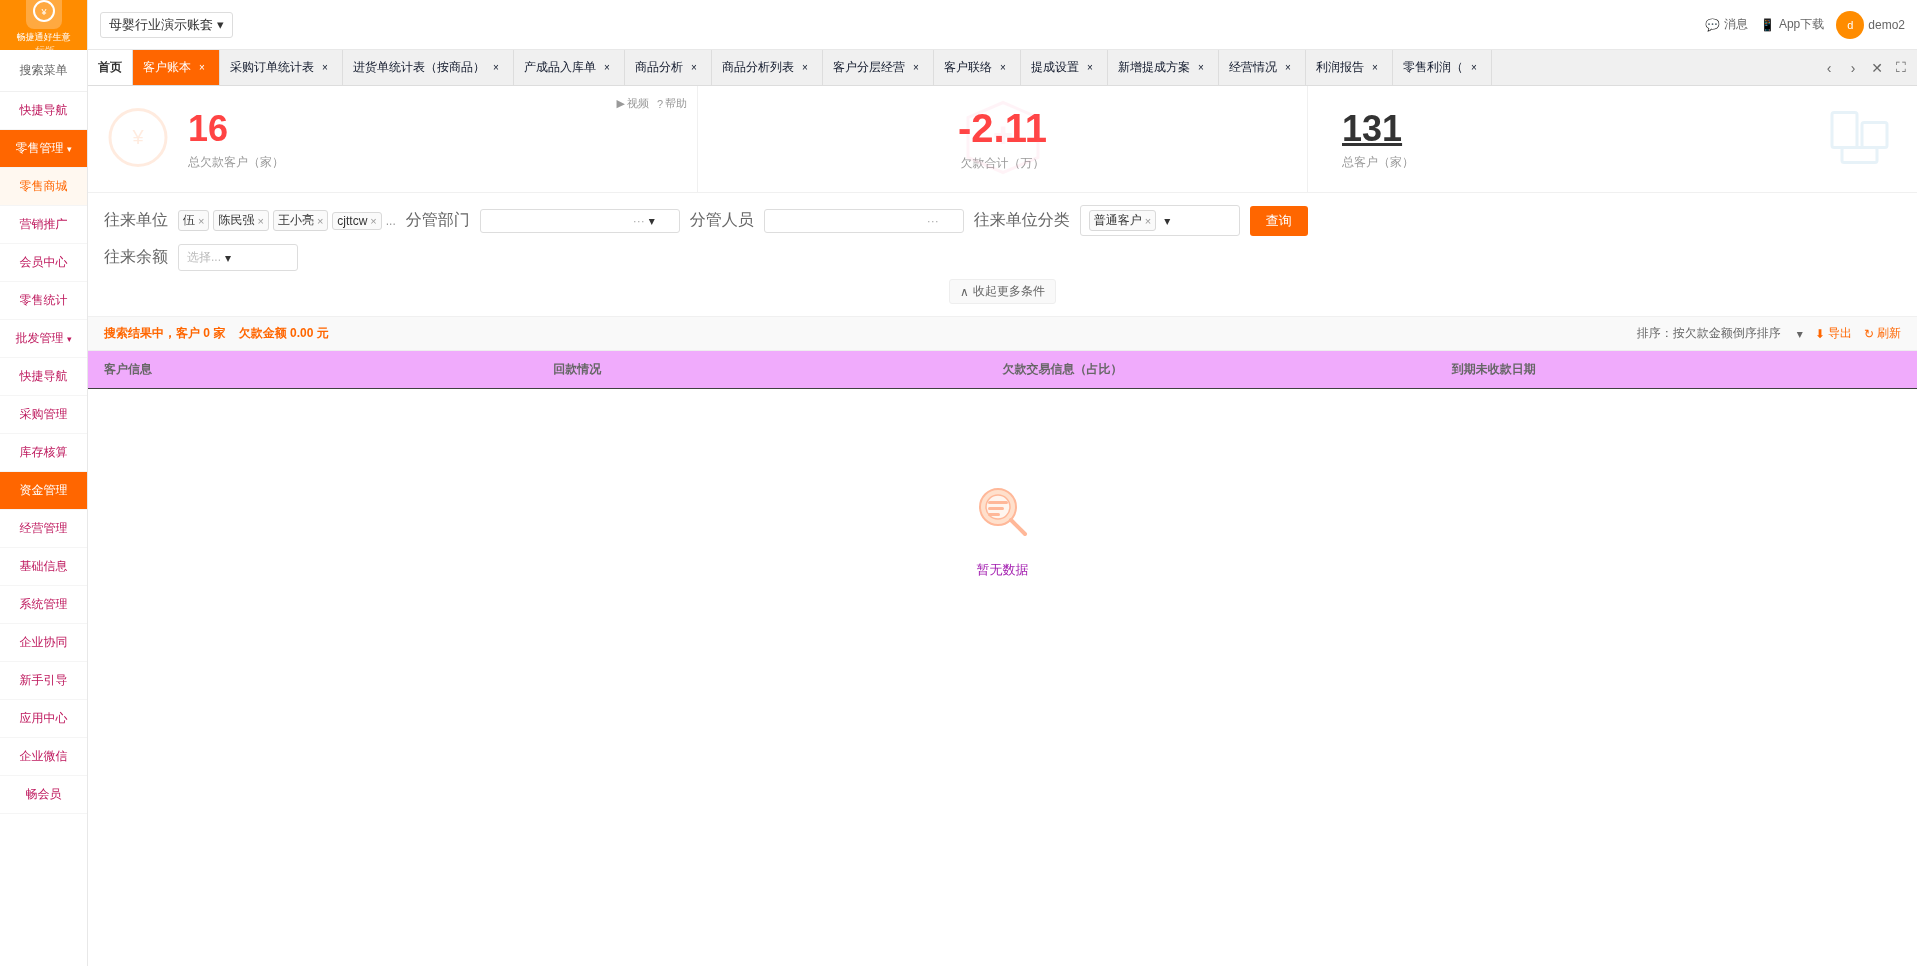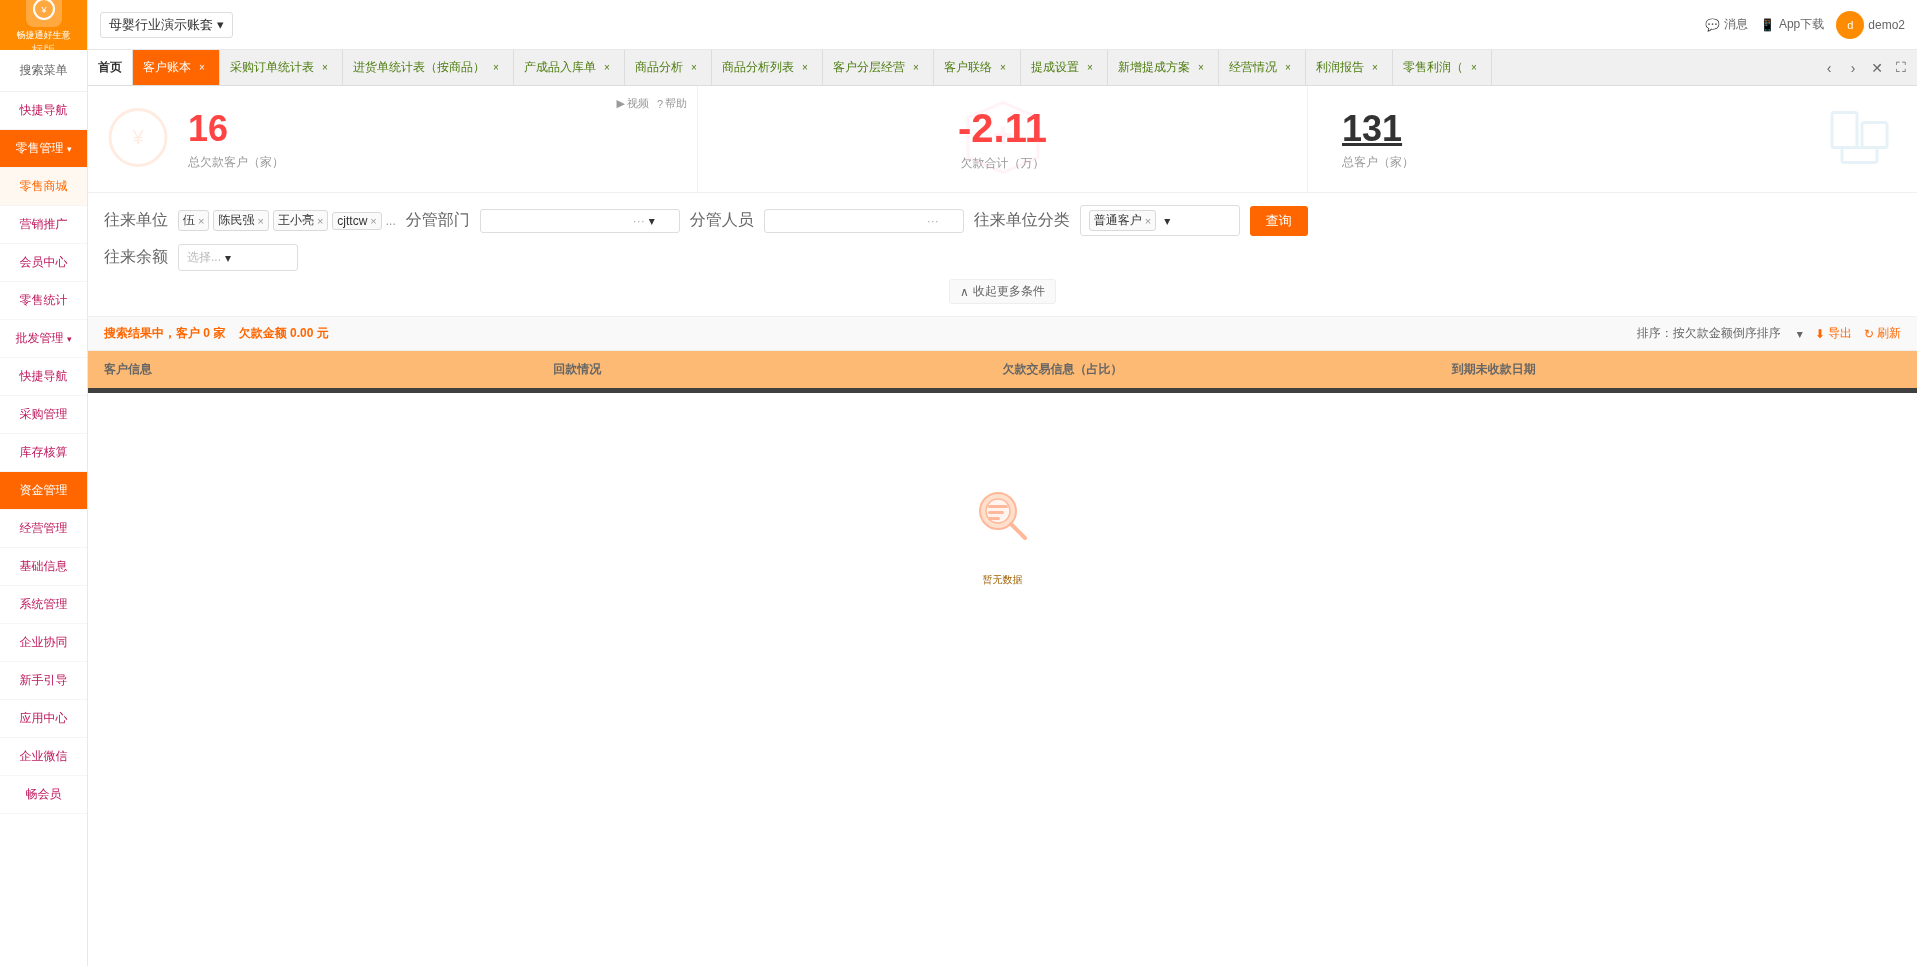--- a/index.html
+++ b/index.html
@@ -19,21 +19,21 @@
     
     .topbar { height: 50px; background: #fff; display: flex; align-items: center; padding: 0 12px; border-bottom: 1px solid #e8e8e8; justify-content: space-between; }
     .topbar-left { display: flex; align-items: center; gap: 8px; }
     .topbar-dropdown { display: flex; align-items: center; gap: 4px; font-size: 13px; color: #333; cursor: pointer; border: 1px solid #ddd; border-radius: 3px; padding: 3px 8px; }
     .topbar-right { display: flex; align-items: center; gap: 12px; font-size: 12px; color: #666; }
     .topbar-right-item { display: flex; align-items: center; gap: 4px; cursor: pointer; }
     .avatar { width: 28px; height: 28px; border-radius: 50%; background: #ff8c00; color: #fff; display: flex; align-items: center; justify-content: center; font-size: 11px; }
 
     
     .tabbar { background: #f0f0f0; display: flex; align-items: center; overflow: hidden; border-bottom: 1px solid #ddd; height: 36px; }
-    .tab { padding: 0 10px; height: 36px; display: flex; align-items: center; gap: 4px; font-size: 12px; cursor: pointer; white-space: nowrap; border-right: 1px solid #ddd; background: #f0f0f0; color: #4d7c0f; }
+    .tab { padding: 0 10px; height: 36px; display: flex; align-items: center; gap: 4px; font-size: 12px; cursor: pointer; white-space: nowrap; border-right: 1px solid #ddd; background: #f0f0f0; color: #0f172a; }
     .tab.active { background: #ff6600; color: #fff; }
     .tab .close-btn { width: 14px; height: 14px; display: flex; align-items: center; justify-content: center; border-radius: 50%; font-size: 10px; }
     .tab-home { background: #fff; color: #333; font-weight: bold; }
     .tabbar-controls { margin-left: auto; display: flex; align-items: center; padding: 0 6px; gap: 4px; }
     .tabbar-ctrl-btn { width: 20px; height: 20px; display: flex; align-items: center; justify-content: center; cursor: pointer; font-size: 14px; color: #666; }
 
     
     .content { flex: 1; overflow-y: auto; background: #fff; }
 
     
@@ -57,50 +57,50 @@
 
     
     .search-result-bar { padding: 8px 16px; background: #f9f9f9; border-bottom: 1px solid #eee; display: flex; align-items: center; justify-content: space-between; }
     .search-result-info { font-size: 12px; color: #666; }
     .search-result-info span { color: #ff6600; font-weight: bold; }
     .search-actions { display: flex; align-items: center; gap: 12px; font-size: 12px; }
     .search-sort { display: flex; align-items: center; gap: 16px; color: #666; cursor: pointer; }
     .search-action-btn { display: flex; align-items: center; gap: 3px; color: #ff6600; cursor: pointer; }
 
     
-    .table-header { display: flex; padding: 10px 16px; background: #fdba74; border-bottom: 5px solid #404040; }
+    .table-header { display: flex; padding: 10px 16px; background: #f0abfc; border-bottom: 1px solid #404040; }
     .table-col { font-size: 12px; color: #666; font-weight: bold; }
     .col-customer { flex: 2; }
     .col-debt { flex: 2; }
     .col-repay { flex: 2; }
     .col-date { flex: 2; }
 
     
     .empty-state { display: flex; flex-direction: column; align-items: center; justify-content: center; padding: 80px 0; }
-    .empty-text { font-size: 10px; color: #a16207; margin-top: 20px; }
+    .empty-text { font-size: 13px; color: #a21caf; margin-top: 12px; }
 
     .filter-unit-tag { display: inline-flex; align-items: center; border: 1px solid #d9d9d9; border-radius: 3px; padding: 1px 4px; font-size: 12px; background: #fafafa; }
     .filter-unit-tag .x { color: #999; cursor: pointer; margin-left: 3px; font-size: 11px; }
 
     .orange-btn { background: #ff6600; color: #fff; border: none; border-radius: 3px; padding: 6px 16px; font-size: 13px; cursor: pointer; }
   </style>
 </head>
 <body>
 
 <div class="sidebar">
   <div class="sidebar-logo">
     <div style="display:flex;flex-direction:column;align-items:center;">
       <div style="width:36px;height:36px;background:rgba(255,255,255,0.25);border-radius:8px;display:flex;align-items:center;justify-content:center;margin-bottom:2px;">
         <svg width="22" height="22" viewBox="0 0 22 22">
             <circle cx="11" cy="11" r="10" fill="none" stroke="#fff" stroke-width="2"></circle>
             <text x="11" y="15" text-anchor="middle" fill="#fff" font-size="9">¥</text>
           </svg>
       </div>
       <span style="font-size:9px;color:#fff;white-space:nowrap;">畅捷通好生意</span>
-      <span style="font-size:12px;color:rgba(255,255,255,0.7);">标版</span>
+      <span style="font-size:10px;color:rgba(255,255,255,0.7);font-style:italic;">标版</span>
     </div>
   </div>
 
   <div class="sidebar-search">
     <div class="sidebar-search-text">搜索菜单</div>
   </div>
   <div class="sidebar-nav-item">快捷导航</div>
   <div class="sidebar-nav-item active">
     <span>零售管理</span>
     <span style="font-size:9px;">▾</span>

